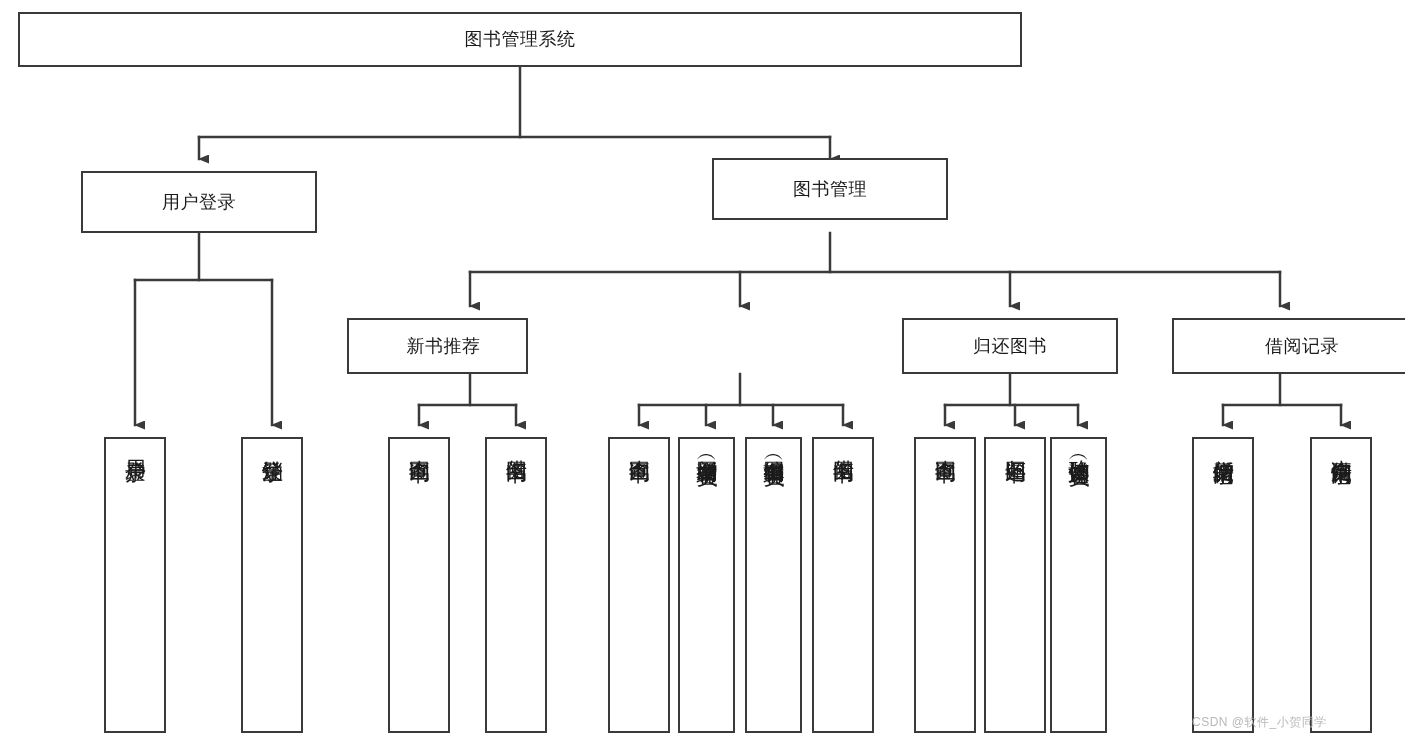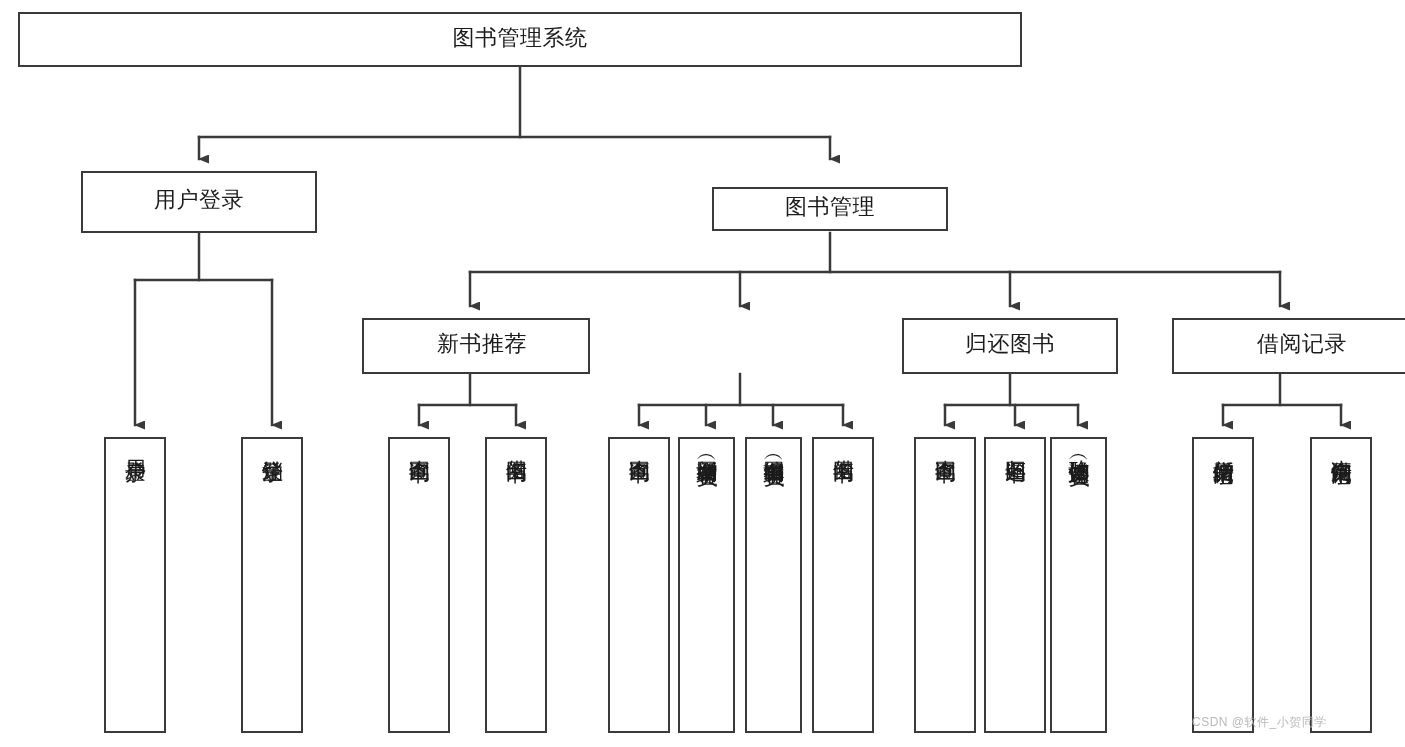--- a/index.html
+++ b/index.html
@@ -27,26 +27,25 @@
     position: absolute;
     box-sizing: border-box;
     background: #ffffff;
     border: 2.5px solid #3a3a3a;
     display: flex;
     align-items: center;
     justify-content: center;
     color: #1b1b1b;
   }
   .node-label-h {
-    font-size: 22px;
+    font-size: 18px;
     line-height: 1.15;
     letter-spacing: 0.5px;
     white-space: nowrap;
     text-align: left;
-    font-family: Liberation Mono, monospace;
   }
   .node-label-v {
     font-size: 21px;
     line-height: 1.18;
     writing-mode: vertical-rl;
     text-orientation: upright;
     text-align: left;
     letter-spacing: 1px;
     white-space: nowrap;
     padding-top: 4px;
@@ -120,25 +119,25 @@
     </g>
   </svg>
 
   <div class="node-box" style="left:18px; top:12px; width:1004px; height:55px;">
     <span class="node-label-h">图书管理系统</span>
   </div>
 
   <div class="node-box" style="left:81px; top:171px; width:236px; height:62px;">
     <span class="node-label-h">用户登录</span>
   </div>
-  <div class="node-box" style="left:712px; top:187px; width:236px; height:44px;">
+  <div class="node-box" style="left:712px; top:158px; width:236px; height:62px;">
     <span class="node-label-h">图书管理</span>
   </div>
 
-  <div class="node-box" style="left:362px; top:318px; width:228px; height:56px;padding-left:12px;">
+  <div class="node-box" style="left:347px; top:318px; width:181px; height:56px;padding-left:12px;">
     <span class="node-label-h">新书推荐</span>
   </div>
   <div class="node-box" style="left:902px; top:318px; width:216px; height:56px;">
     <span class="node-label-h">归还图书</span>
   </div>
   <div class="node-box" style="left:1172px; top:318px; width:260px; height:56px;">
     <span class="node-label-h">借阅记录</span>
   </div>
 
   <div class="node-box leaf-box" style="left:104px; top:437px; width:62px; height:296px;">

